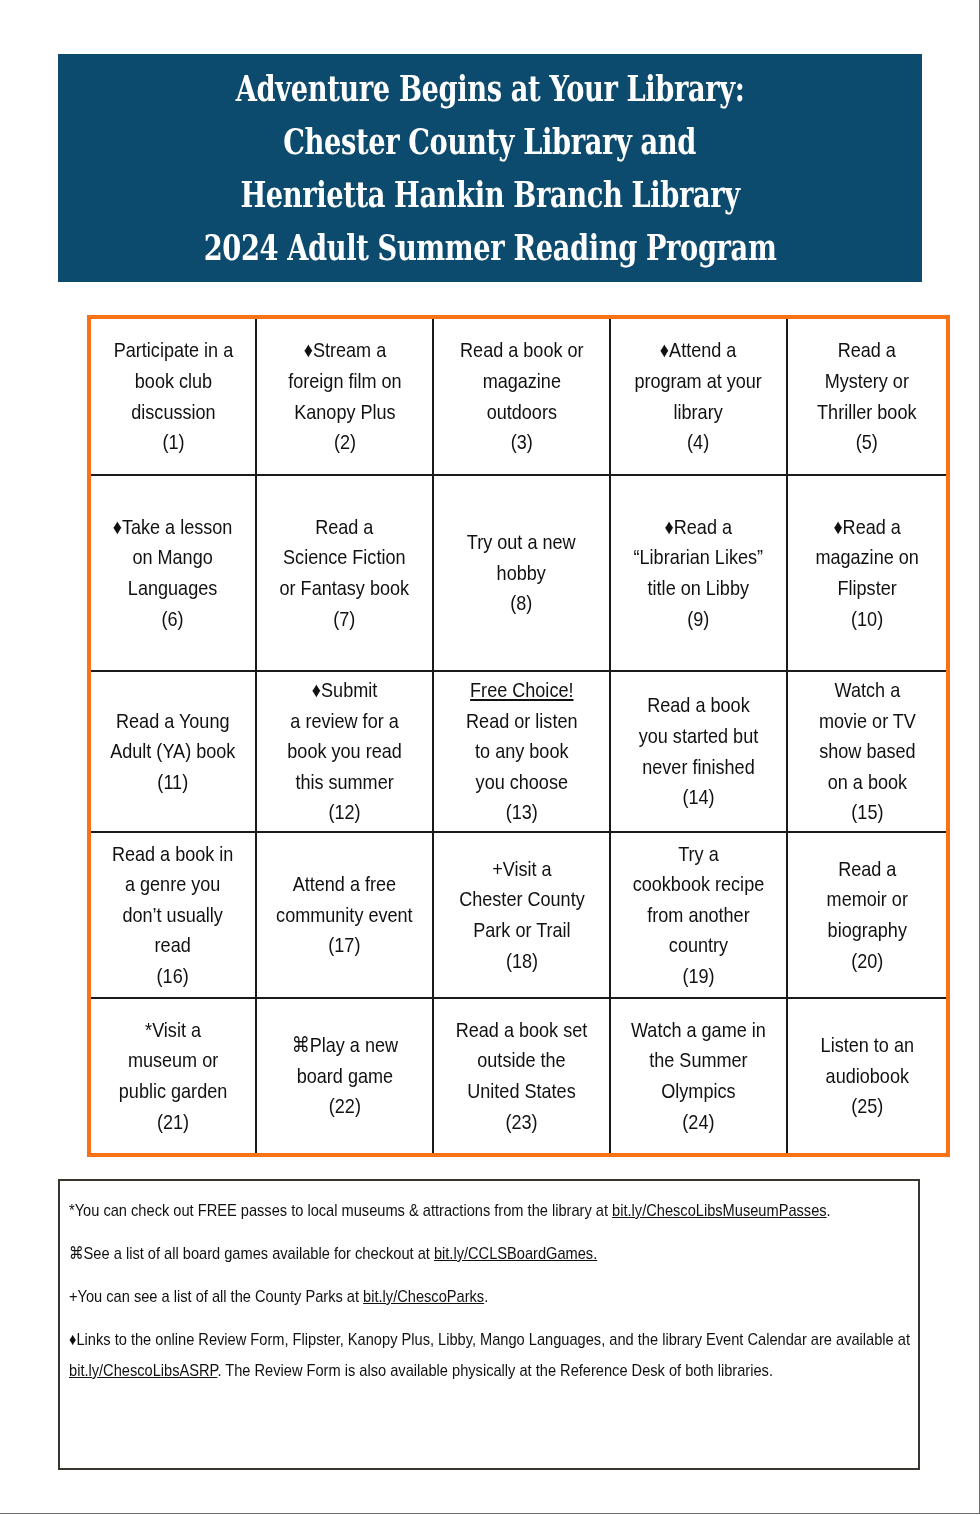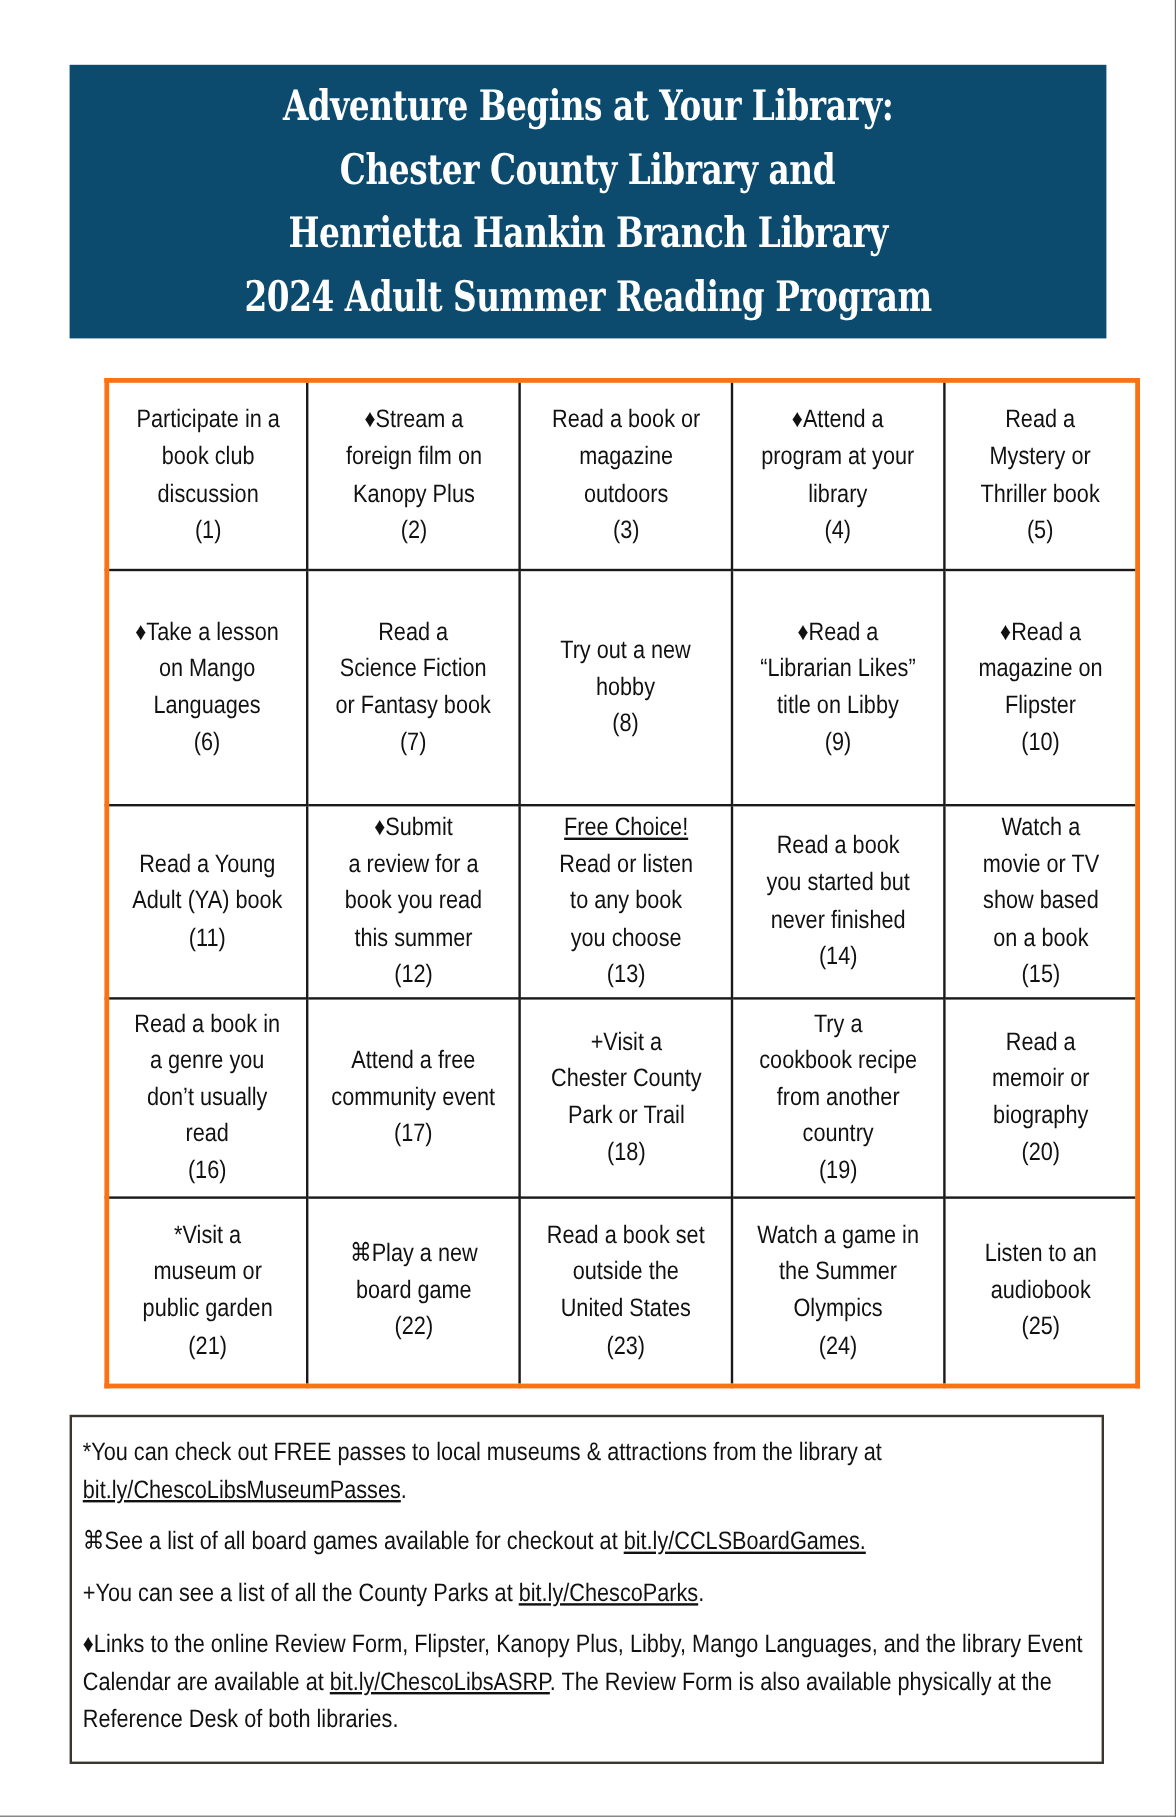--- a/index.html
+++ b/index.html
@@ -53,21 +53,21 @@
   .col-e { width: 158px; }
   .row-1 { height: 158px; }
   .row-2 { height: 196px; }
   .row-3 { height: 161px; }
   .row-4 { height: 166px; }
   .row-5 { height: 157px; }
   .notes {
     position: absolute; left: 58px; top: 1179px; width: 858px; height: 287px;
     border: 2px solid #3b3530;
     font-family: "Liberation Sans", sans-serif;
-    font-size: 21px;
+    font-size: 17px;
     color: #111;
     box-sizing: content-box;
   }
   .notes-inner {
     position: absolute; left: 9px; top: 14px;
     transform-origin: left top;
     transform: scaleX(0.86);
     width: 985px;
   }
   .note { margin: 0 0 12px 0; line-height: 31px; }

